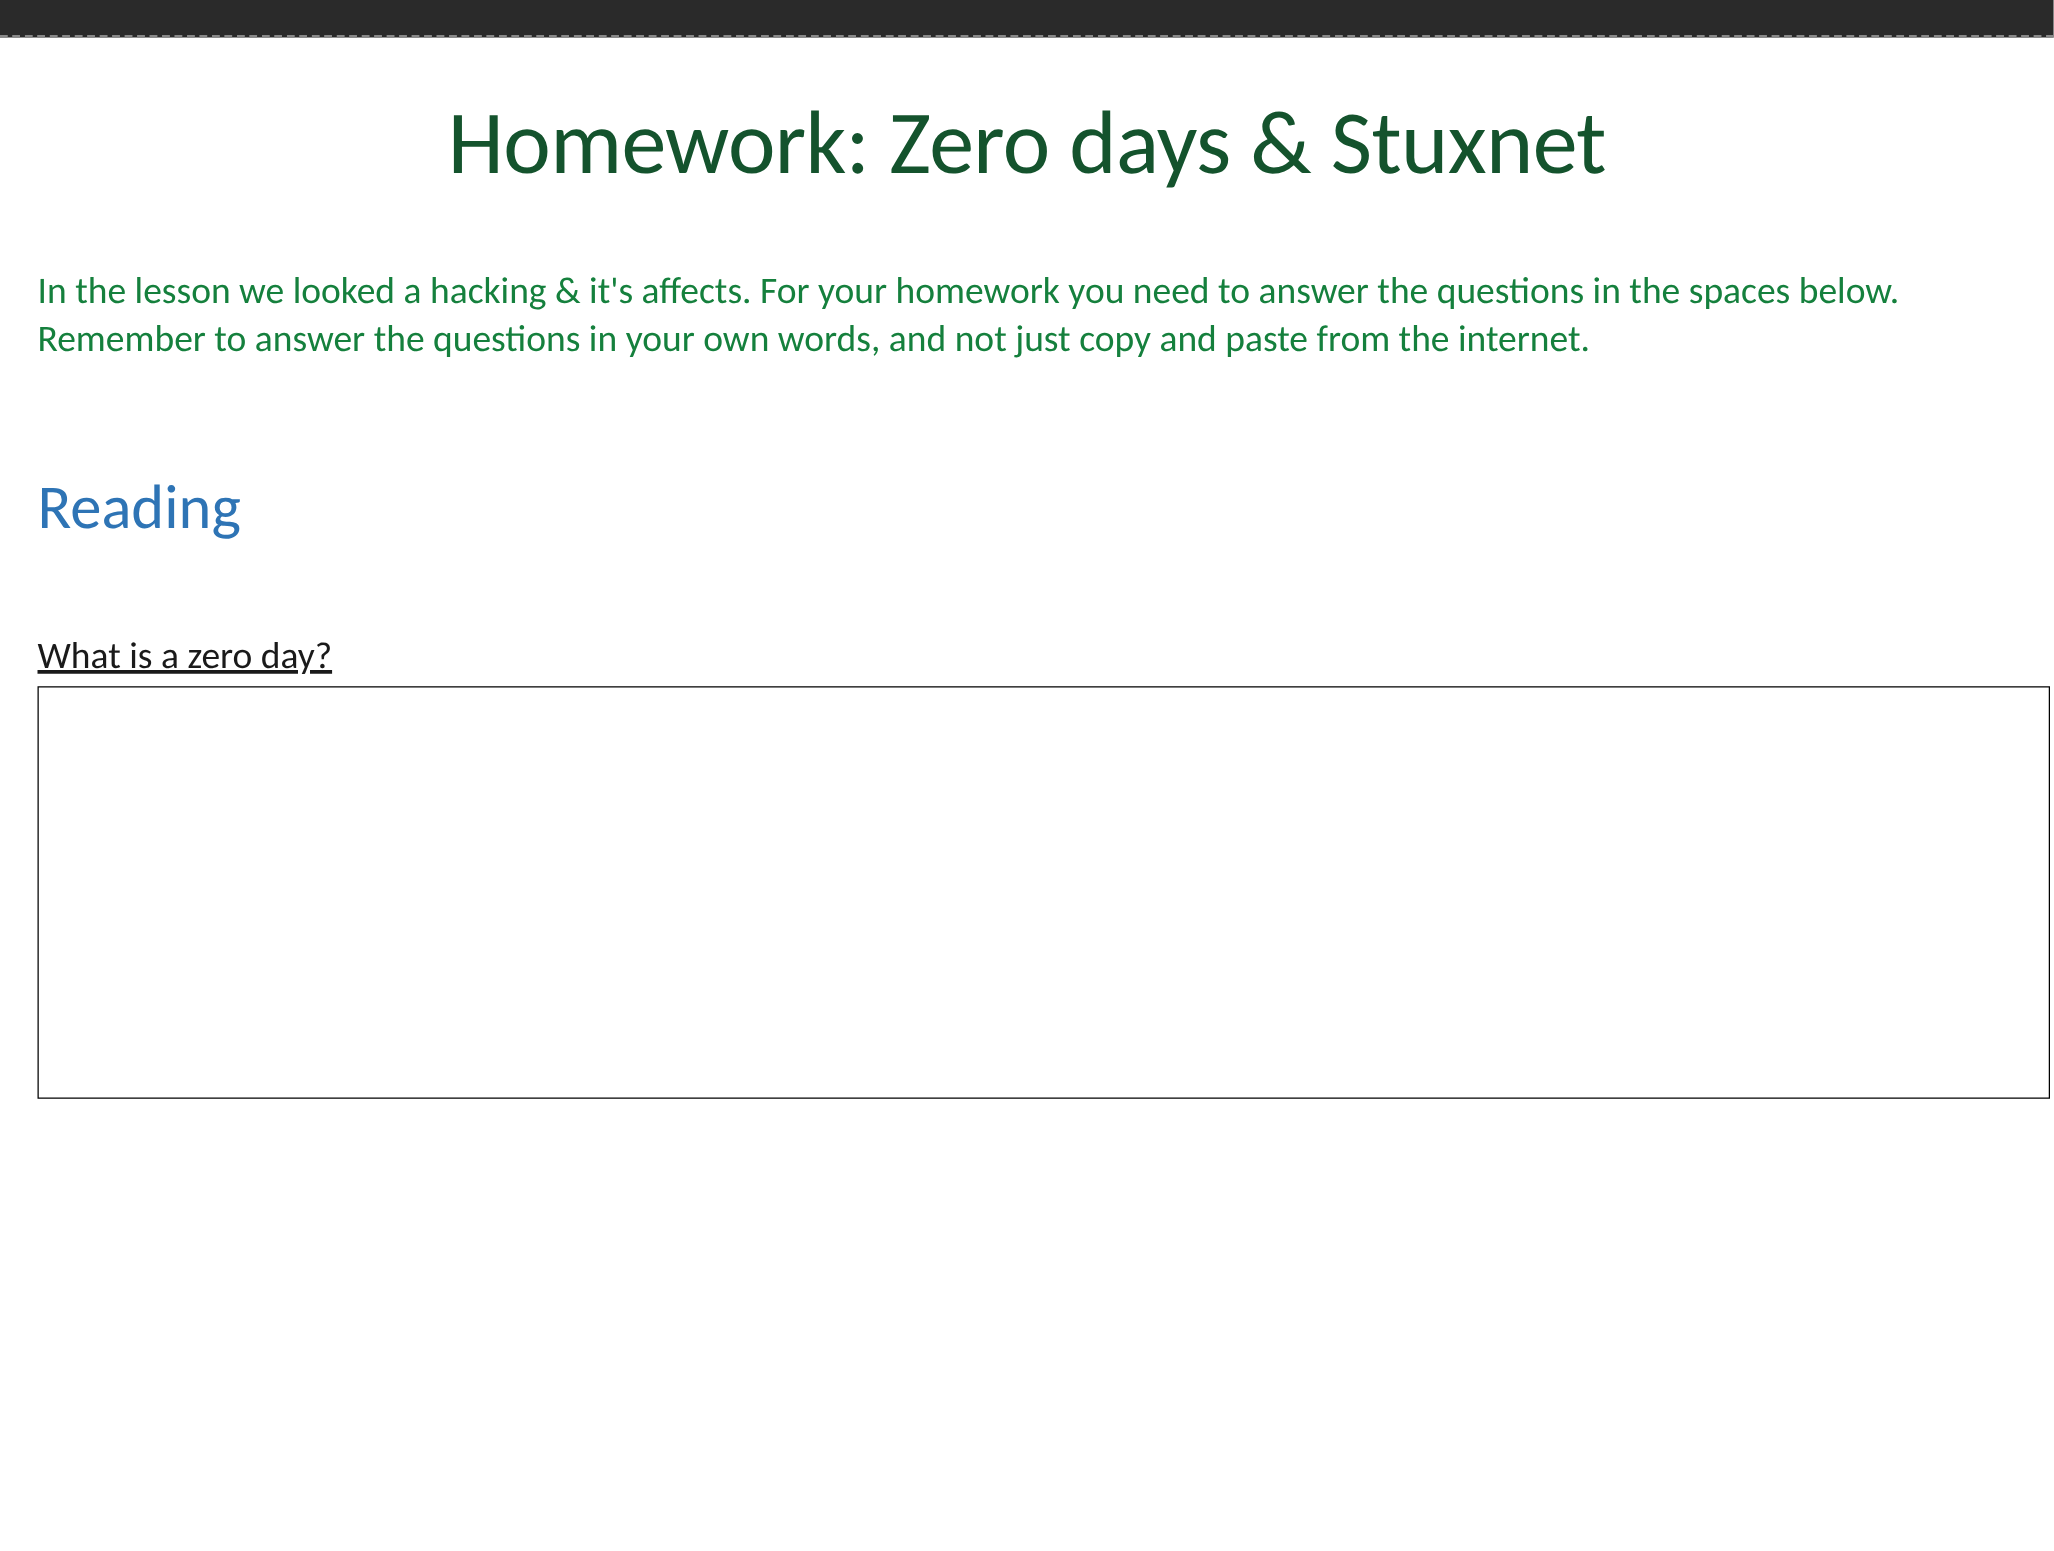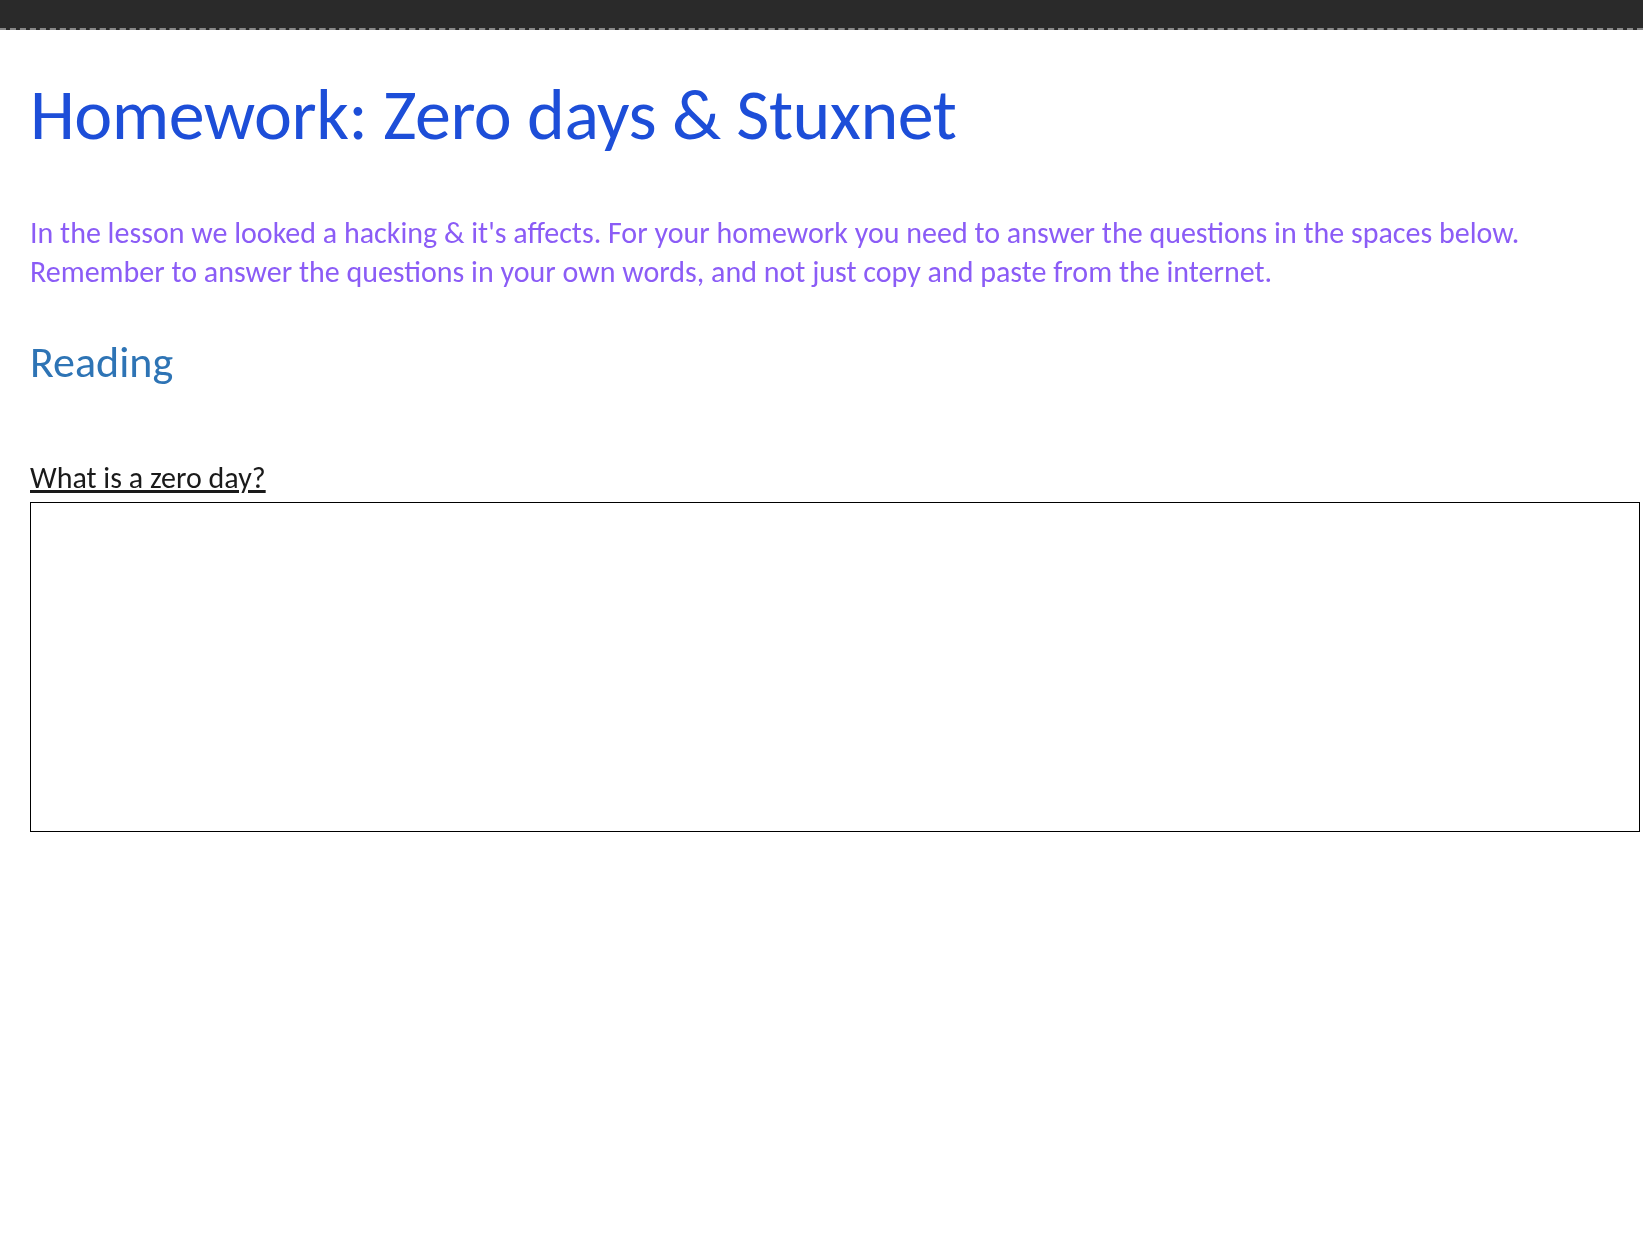--- a/index.html
+++ b/index.html
@@ -21,33 +21,34 @@
       left:0; right:0; bottom:-2px;
       border-bottom:2px dashed #888;
     }
     .doc {
       padding: 40px 30px 40px 30px;
       color: #1a1a1a;
     }
     .title {
       font-size: 72px;
       font-weight: 400;
-      color: #1d4ed8;
+      color: #14532d;
       margin-bottom: 55px;
       letter-spacing: -0.5px;
+      text-align: center;
     }
     .intro {
       font-size: 30px;
       line-height: 1.3;
-      color: #8b5cf6;
+      color: #15803d;
       max-width: 1590px;
-      margin-bottom: 44px;
+      margin-bottom: 84px;
     }
     .section-heading {
-      font-size: 44px;
+      font-size: 50px;
       color: #2e74b5;
       font-weight: 400;
       margin-bottom: 8px;
     }
     .subheading {
       font-size: 30px;
       color: #1a1a1a;
       margin-bottom: 6px;
     }
     .link {

